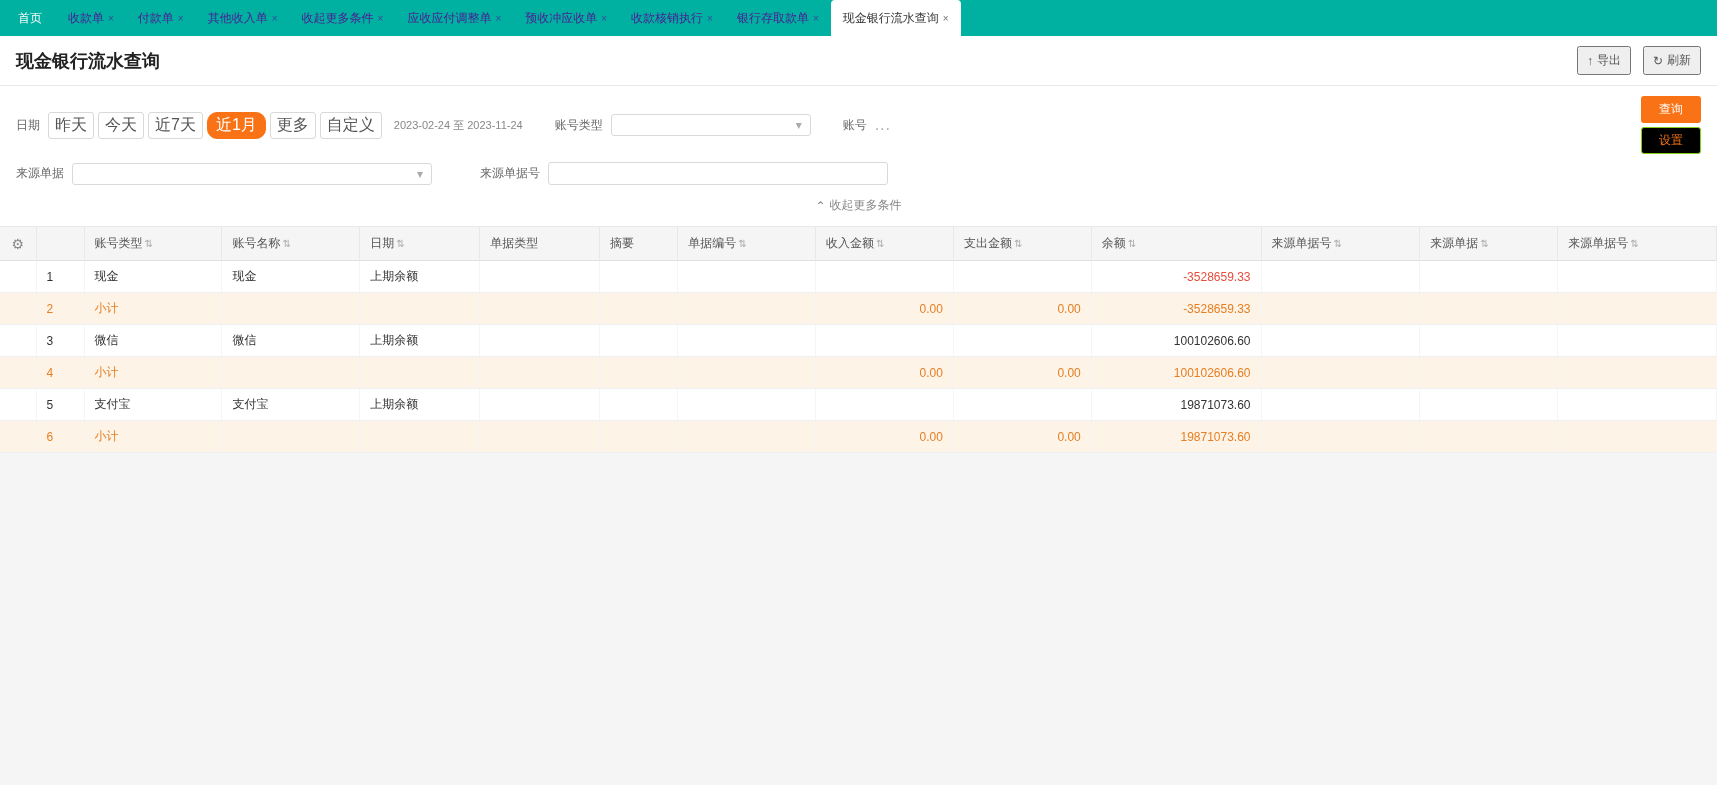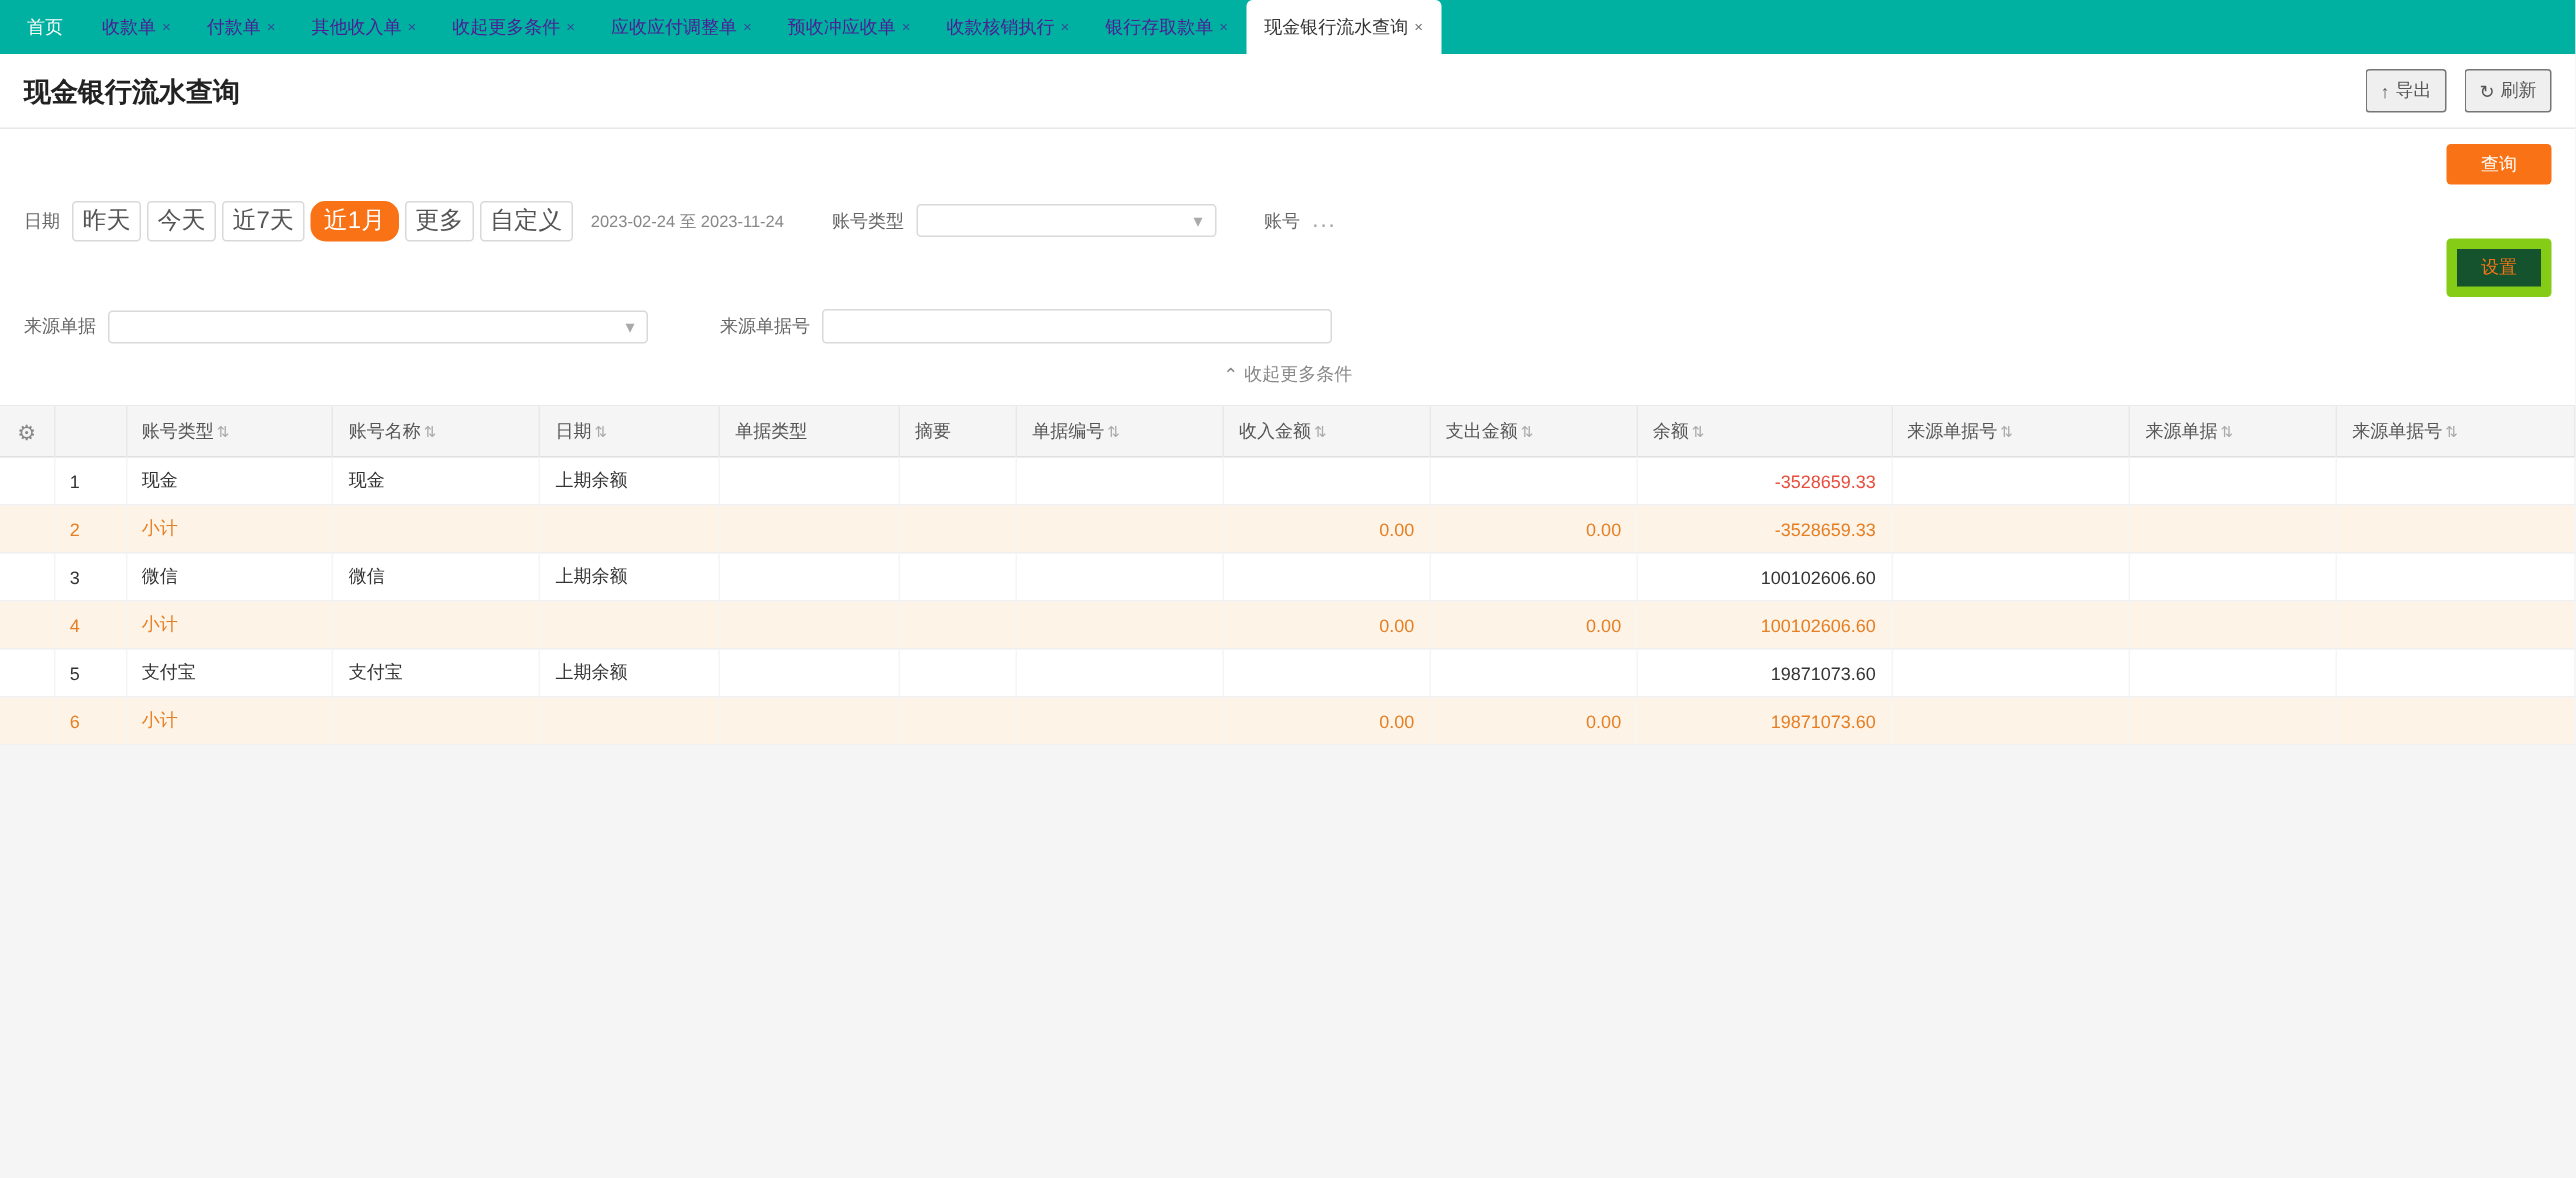--- a/index.html
+++ b/index.html
@@ -151,28 +151,27 @@
     .query-btn {
       background: #f97316;
       color: #fff;
       border: none;
       padding: 5px 18px;
       border-radius: 3px;
       cursor: pointer;
       font-size: 12px;
     }
     .settings-btn {
-      background: #14532d;
+      background: #000000;
       color: #f97316;
-      border: 7px solid #84cc16;
+      border: 1px solid #84cc16;
       padding: 4px 16px;
       border-radius: 3px;
       cursor: pointer;
       font-size: 12px;
-      margin-top: 32px;
     }
     .collapse-bar {
       display: flex;
       align-items: center;
       justify-content: center;
       padding: 4px 0;
       color: #888;
       cursor: pointer;
       font-size: 12px;
       gap: 4px;

